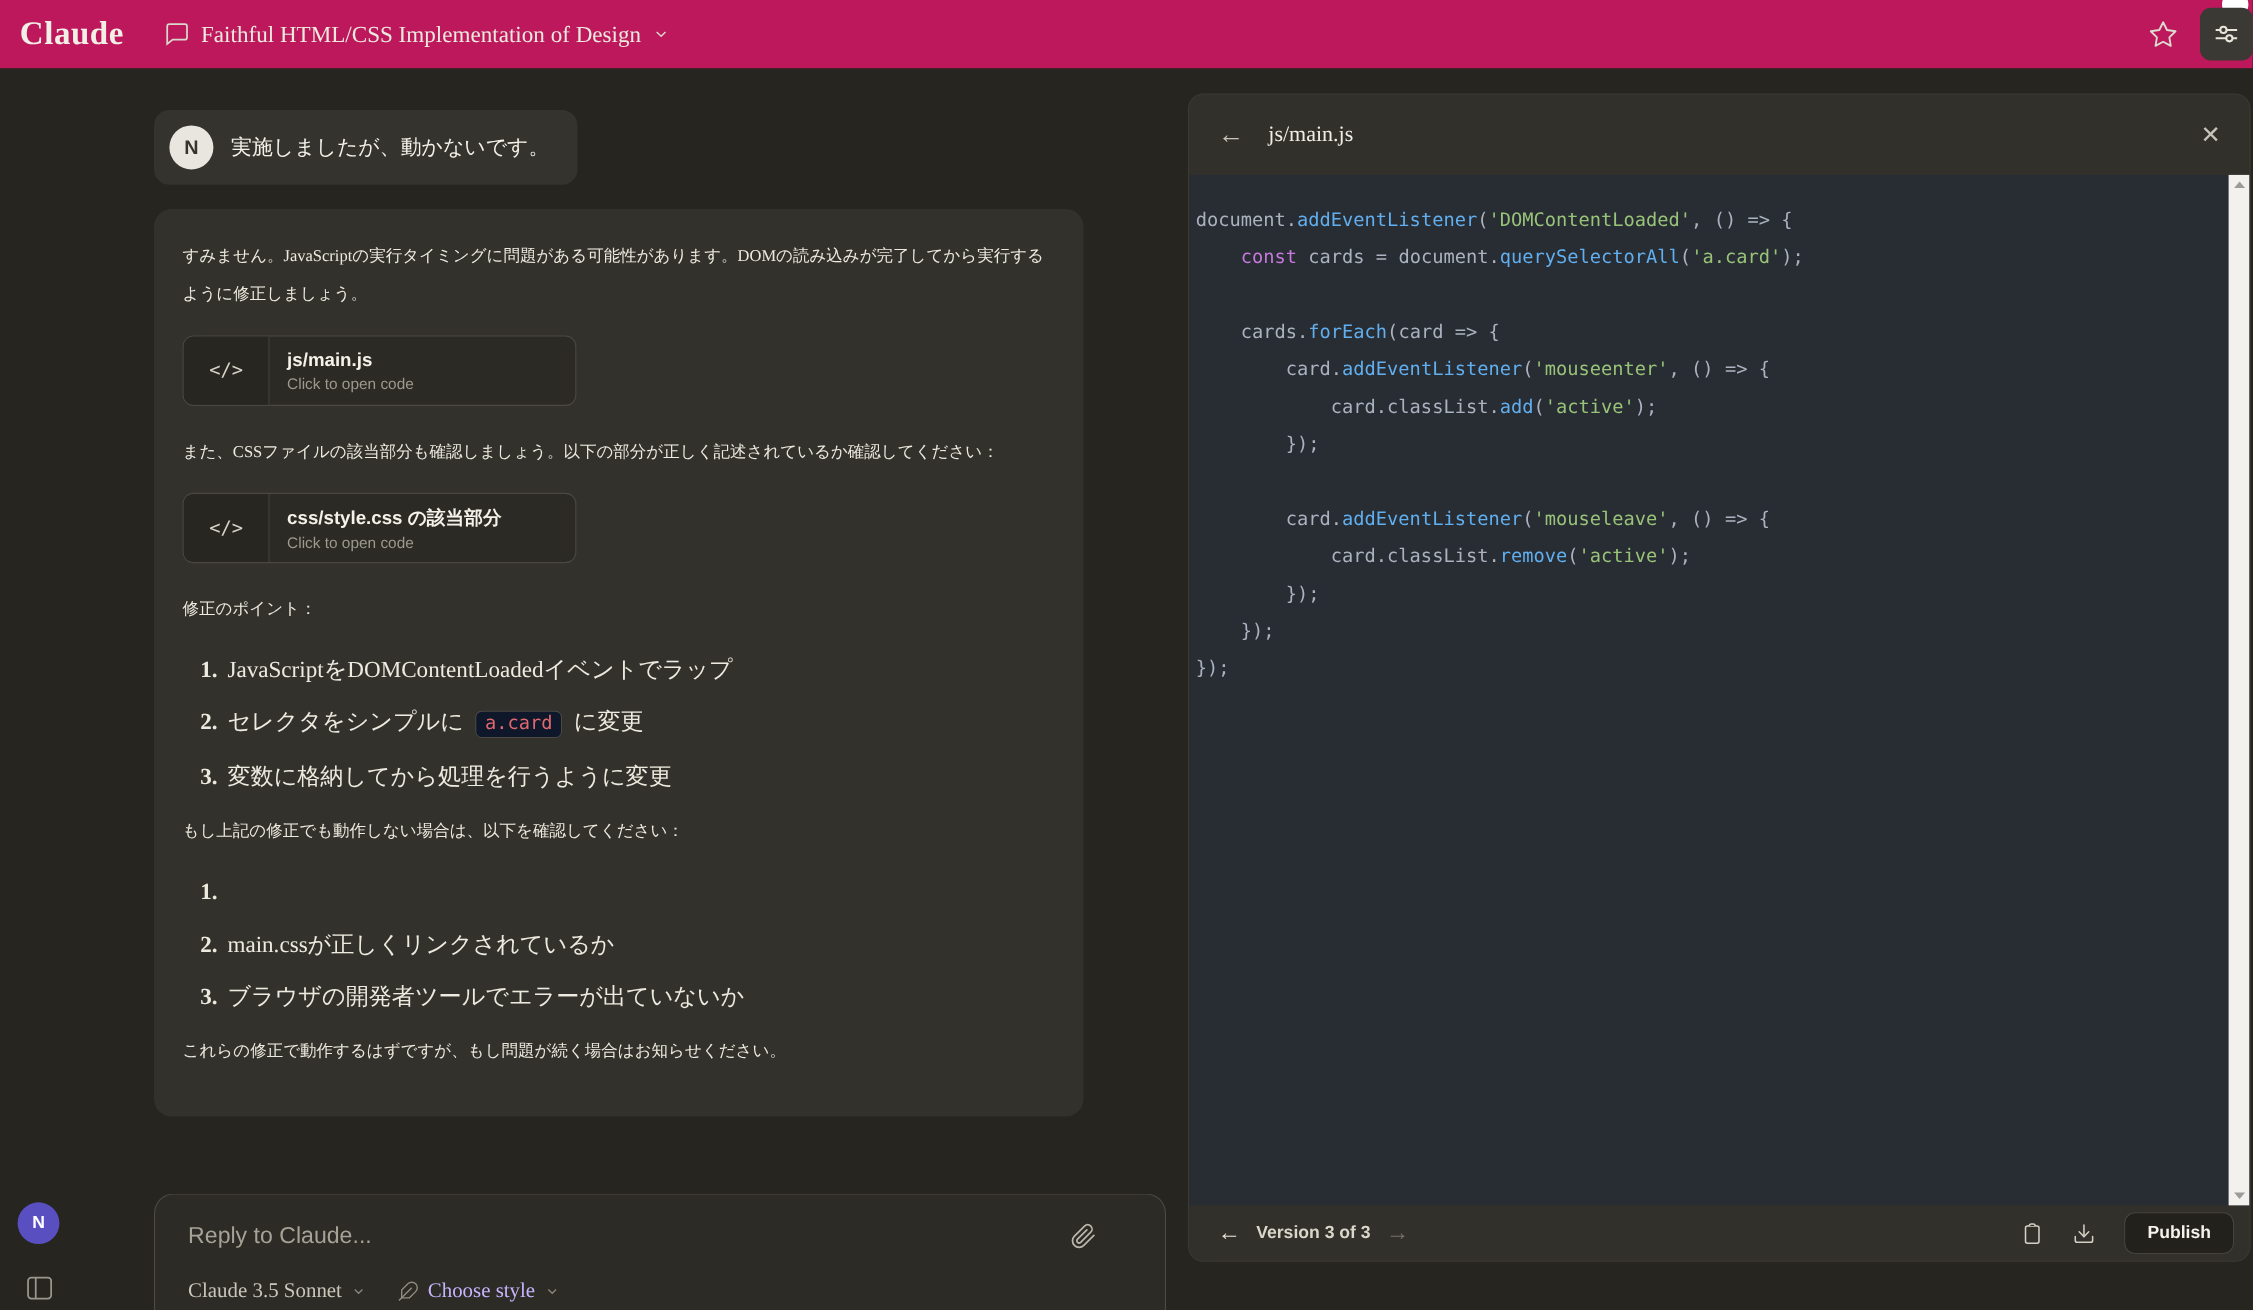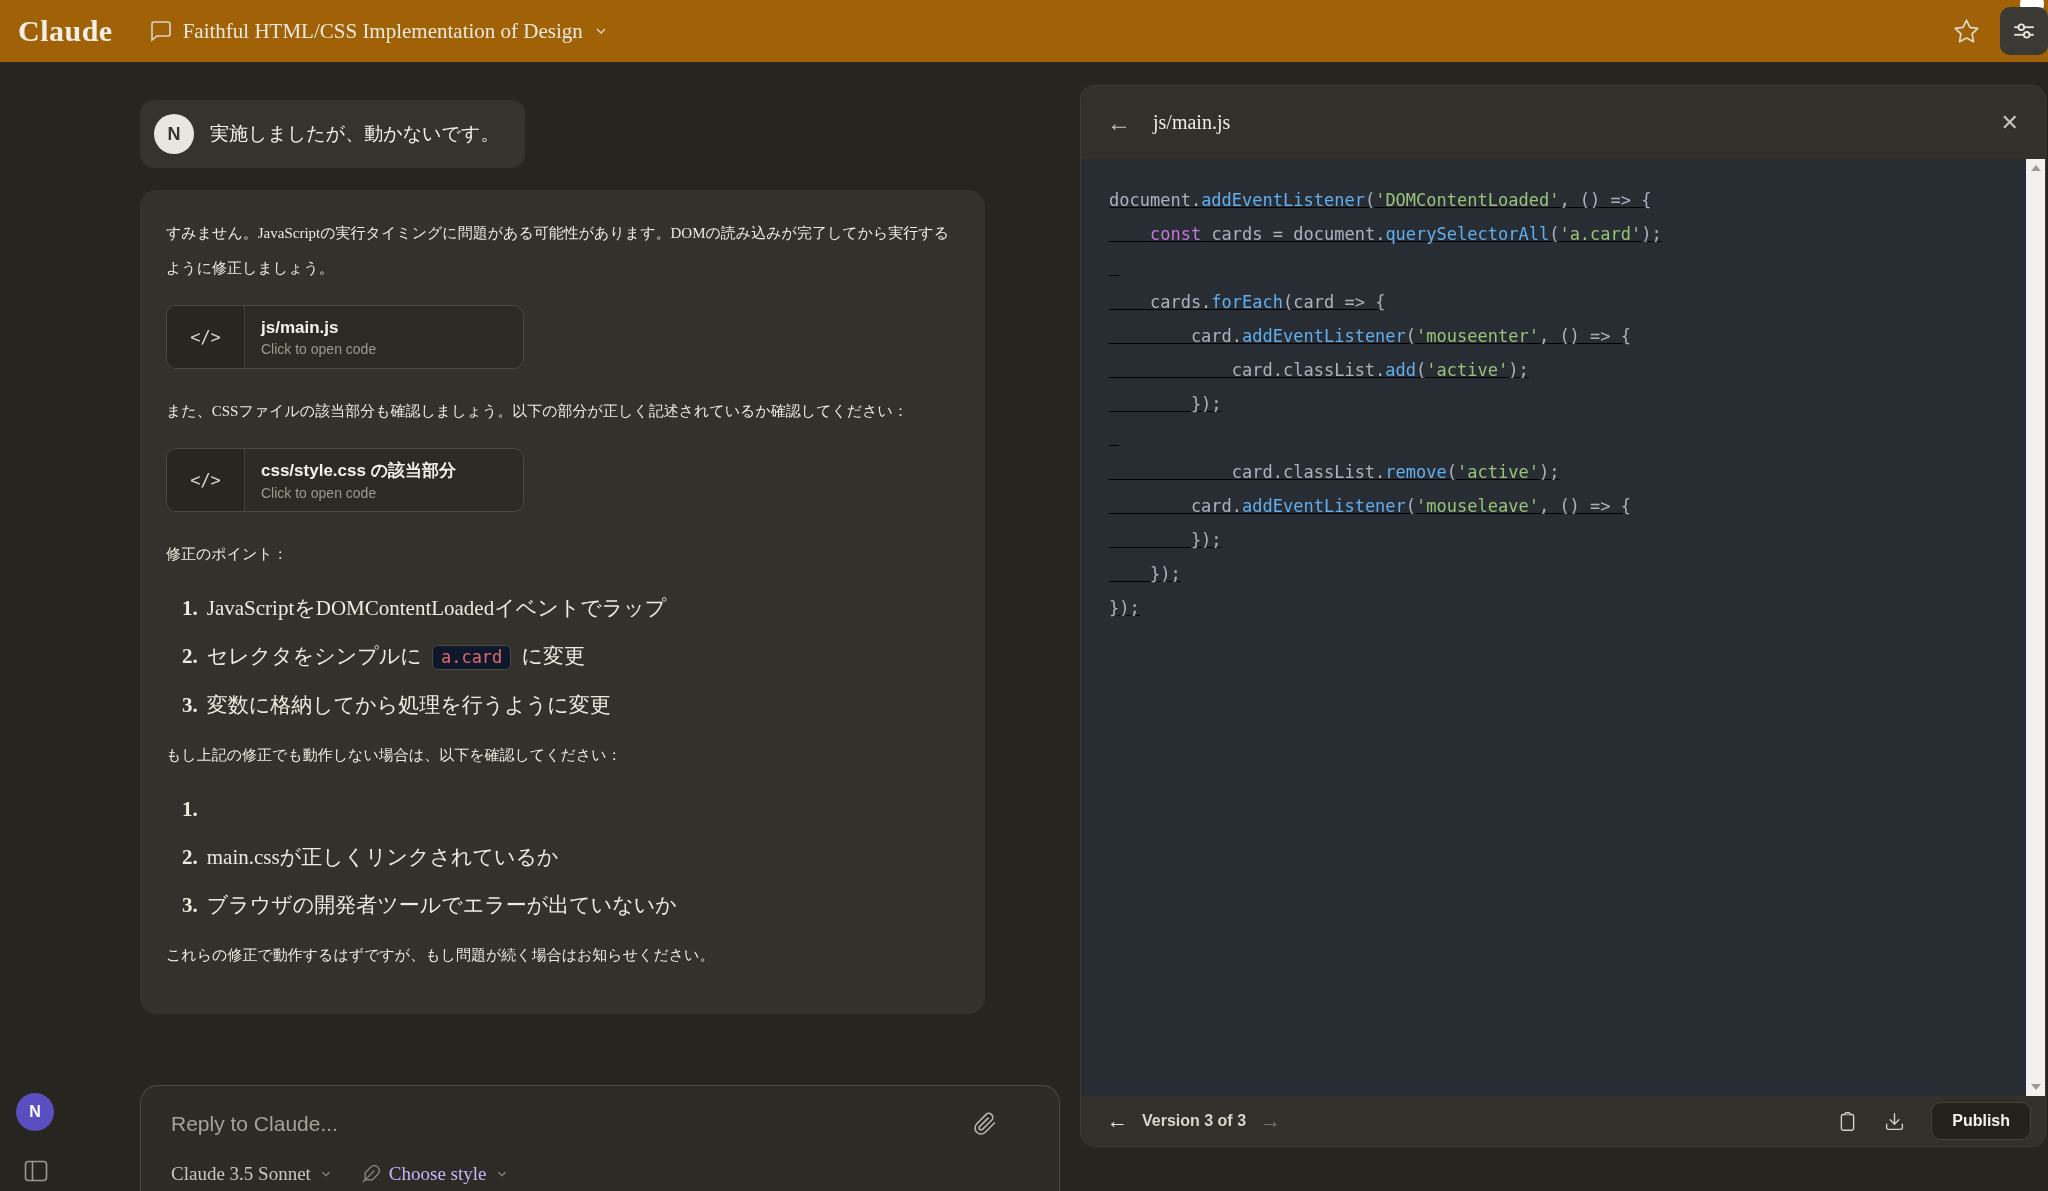--- a/index.html
+++ b/index.html
@@ -1,21 +1,21 @@
 <!DOCTYPE html>
 <html><head>
 <meta charset="utf-8">
 <style>
   * { margin:0; padding:0; box-sizing:border-box; }
   html,body { width:2048px; height:1191px; overflow:hidden; }
   body { background:#262520; font-family:"Liberation Sans", sans-serif; position:relative; }
 
   
   .topbar { position:absolute; left:0; top:0; width:2048px; height:62px;
-            background:#a16207; display:flex; align-items:center; padding:0 0 0 18px; z-index:5; }
+            background:#be185d; display:flex; align-items:center; padding:0 0 0 18px; z-index:5; }
   .logo { font-family:"Liberation Serif", serif; font-size:30px; font-weight:600;
           color:#f1efe6; letter-spacing:.5px; cursor:pointer; }
   .chat-menu { margin-left:36px; display:flex; align-items:center; gap:10px; cursor:pointer; }
   .chat-menu svg { stroke:#d9d6cb; }
   .chat-title { font-family:"Liberation Serif", serif; font-size:21px; color:#ecead f; color:#eceadf; }
   .chev { stroke:#a29f93; }
   .topbar-right { margin-left:auto; display:flex; align-items:center; gap:20px; position:relative; height:62px; }
   .star-btn { background:none; border:none; cursor:pointer; display:flex; align-items:center; }
   .badge-dot { position:absolute; right:4px; top:-8px; width:24px; height:24px;
                border-radius:50%; background:#ffffff; z-index:1; }
@@ -72,21 +72,21 @@
   
   .artifact-panel { position:absolute; left:1080px; top:85px; width:966px; height:1062px;
                     background:#31302a; border:1px solid #3c3a33; border-radius:14px; overflow:hidden; }
   .panel-header { height:73px; display:flex; align-items:center; gap:22px; padding:0 26px; }
   .back-arrow { color:#c6c3b8; font-size:24px; background:none; border:none; cursor:pointer; line-height:1; }
   .panel-title { font-family:"Liberation Serif", serif; font-size:20px; color:#f0eee4; }
   .close-btn { margin-left:auto; color:#c6c3b8; font-size:22px; background:none; border:none;
                cursor:pointer; line-height:1; }
 
   .code-area { position:absolute; left:0; right:0; top:73px; bottom:50px;
-               background:#282c33; padding:24px 40px 0 28px;text-decoration:underline; }
+               background:#282c33; padding:24px 40px 0 6px; }
   .code-line { white-space:pre; font-family:"DejaVu Sans Mono", monospace;
                font-size:17px; line-height:34px; }
   .tok-p { color:#abb2bf; } .tok-m { color:#61afef; }
   .tok-s { color:#98c379; } .tok-k { color:#c678dd;text-align:right; }
 
   .scrollbar { position:absolute; top:0; right:0; bottom:0; width:19px; background:#f2f1ee; cursor:pointer; }
   .sb-btn { position:absolute; left:0; width:19px; height:18px; display:flex;
             align-items:center; justify-content:center; }
   .sb-btn.up { top:0; } .sb-btn.down { bottom:0; }
   .tri-up { width:0; height:0; border-left:5px solid transparent; border-right:5px solid transparent;
@@ -264,22 +264,22 @@
   <div class="code-area">
     <div id="code-lines">
         <div class="code-line"><span class="tok-p">document.</span><span class="tok-m">addEventListener</span><span class="tok-p">(</span><span class="tok-s">'DOMContentLoaded'</span><span class="tok-p">, () =&gt; {</span></div>
         <div class="code-line"><span class="tok-p">    </span><span class="tok-k">const</span><span class="tok-p"> cards = document.</span><span class="tok-m">querySelectorAll</span><span class="tok-p">(</span><span class="tok-s">'a.card'</span><span class="tok-p">);</span></div>
         <div class="code-line">&nbsp;</div>
         <div class="code-line"><span class="tok-p">    cards.</span><span class="tok-m">forEach</span><span class="tok-p">(card =&gt; {</span></div>
         <div class="code-line"><span class="tok-p">        card.</span><span class="tok-m">addEventListener</span><span class="tok-p">(</span><span class="tok-s">'mouseenter'</span><span class="tok-p">, () =&gt; {</span></div>
         <div class="code-line"><span class="tok-p">            card.classList.</span><span class="tok-m">add</span><span class="tok-p">(</span><span class="tok-s">'active'</span><span class="tok-p">);</span></div>
         <div class="code-line"><span class="tok-p">        });</span></div>
         <div class="code-line">&nbsp;</div>
+        <div class="code-line"><span class="tok-p">        card.</span><span class="tok-m">addEventListener</span><span class="tok-p">(</span><span class="tok-s">'mouseleave'</span><span class="tok-p">, () =&gt; {</span></div>
         <div class="code-line"><span class="tok-p">            card.classList.</span><span class="tok-m">remove</span><span class="tok-p">(</span><span class="tok-s">'active'</span><span class="tok-p">);</span></div>
-        <div class="code-line"><span class="tok-p">        card.</span><span class="tok-m">addEventListener</span><span class="tok-p">(</span><span class="tok-s">'mouseleave'</span><span class="tok-p">, () =&gt; {</span></div>
         <div class="code-line"><span class="tok-p">        });</span></div>
         <div class="code-line"><span class="tok-p">    });</span></div>
         <div class="code-line"><span class="tok-p">});</span></div>
       </div>
     <div class="scrollbar">
       <div class="sb-btn up">
           <span class="tri-up"></span>
         </div>
       <div class="sb-btn down">
           <span class="tri-down"></span>

